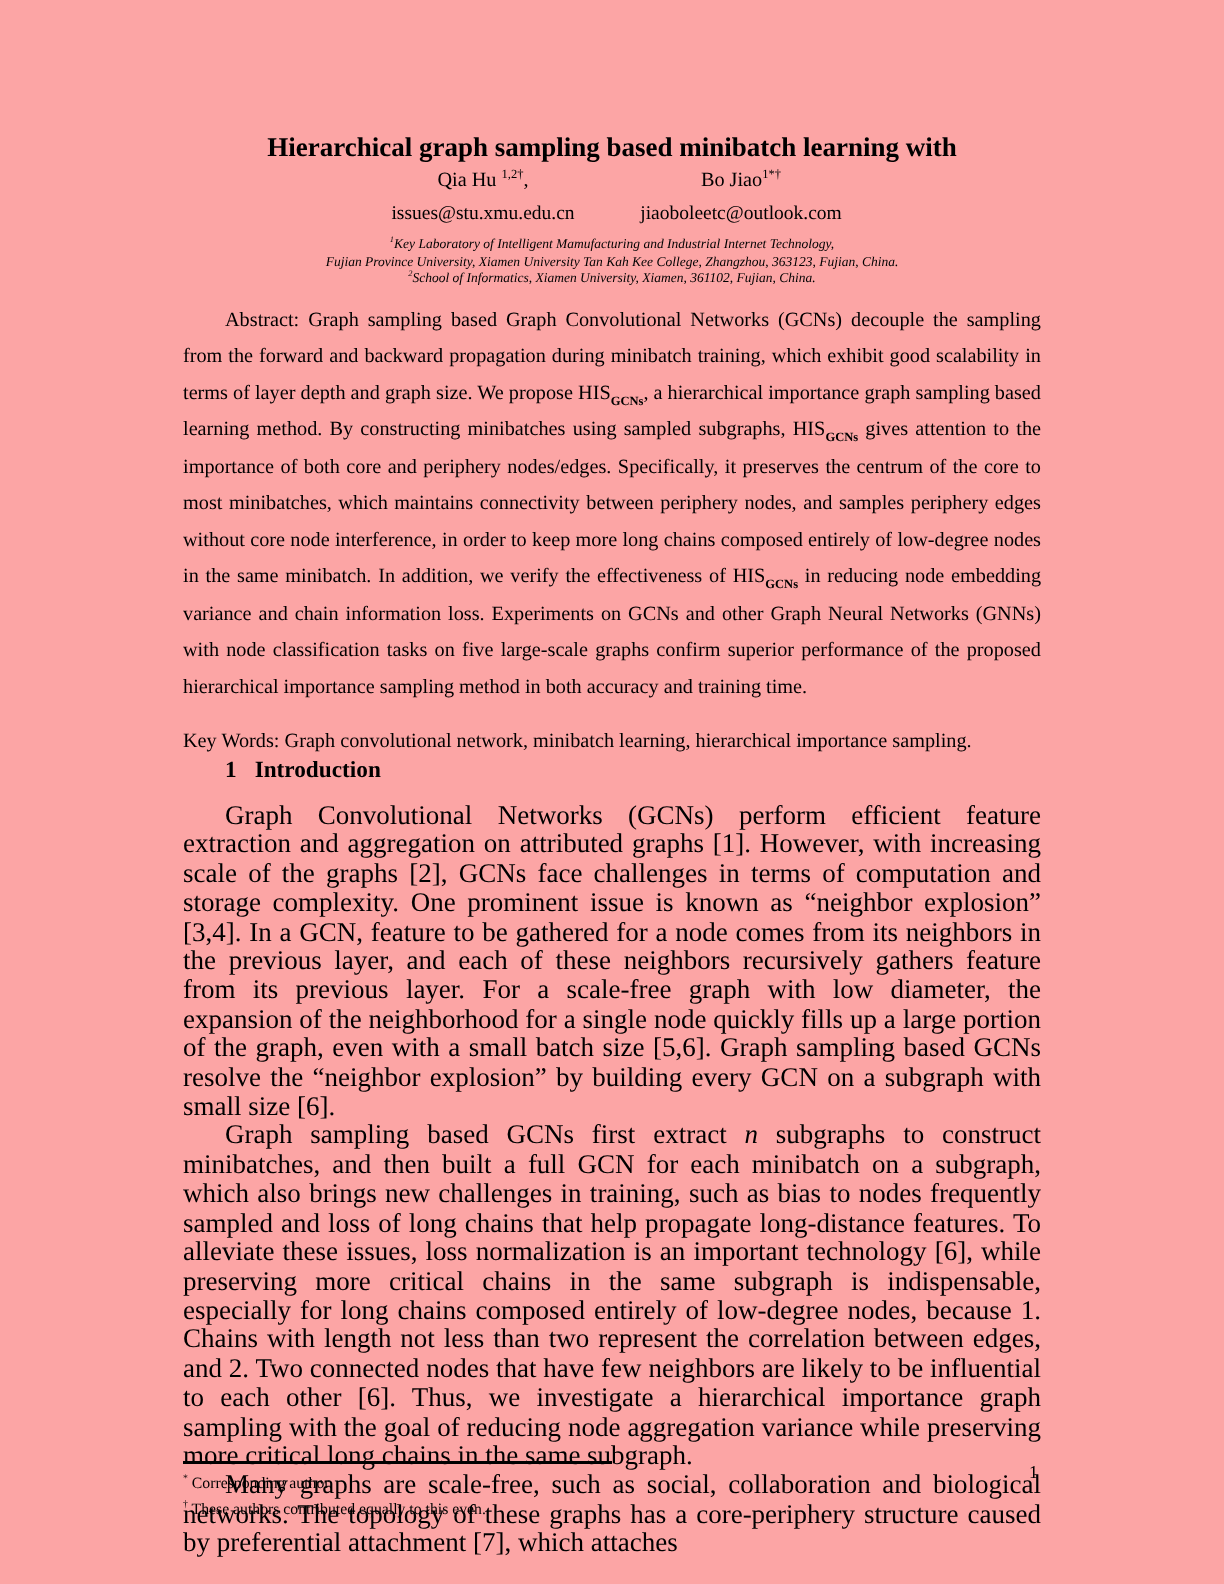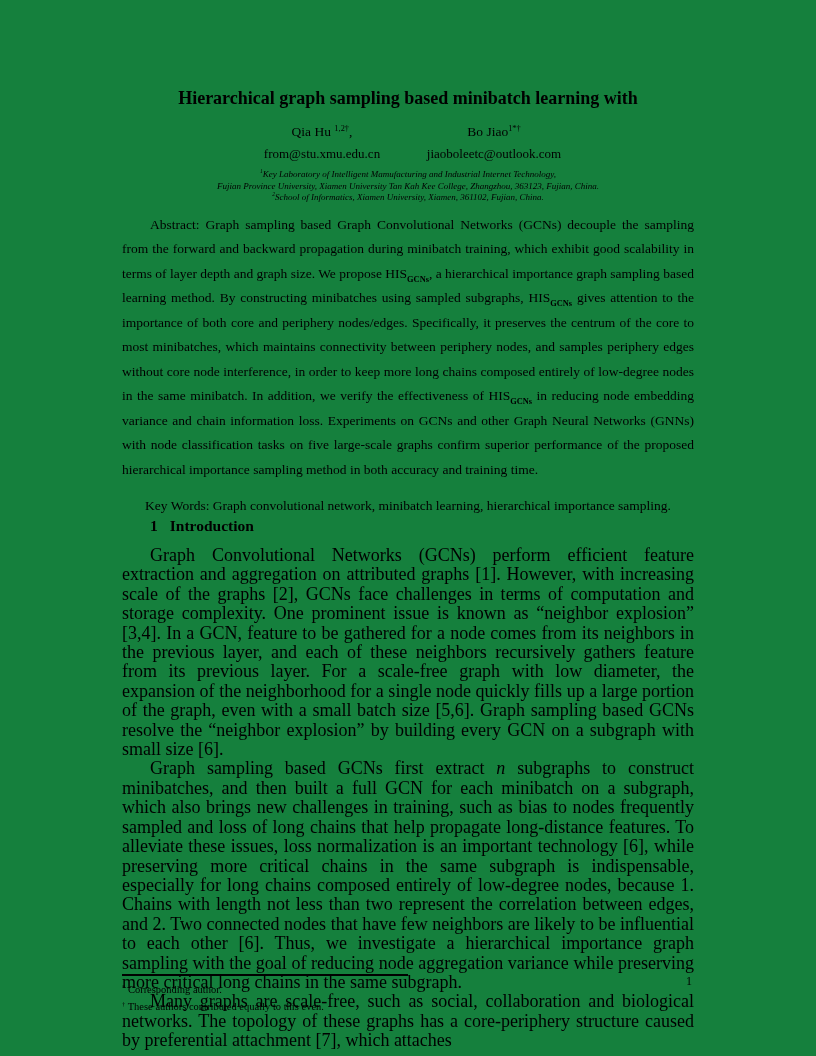--- a/index.html
+++ b/index.html
@@ -2,38 +2,38 @@
 <html><head>
 <meta charset="utf-8">
 <style>
   * { margin: 0; padding: 0; box-sizing: border-box; }
   html, body { background: #ffffff; }
   .page {
     position: relative;
     width: 816px;
     height: 1056px;
     margin: 0 auto;
-    background: #15803d;
+    background: #fca5a5;
     font-family: "Liberation Serif", serif;
     color: #000000;
     overflow: hidden;
   }
   .content { padding: 86px 122px 0 122px; }
 
   .title {
     text-align: center;
     font-weight: bold;
     font-size: 18px;
     line-height: 24px;
   }
 
   .authors-row {
     display: flex;
     justify-content: center;
-    margin-top: 12px;
+    margin-top: 0;
   }
   .author { width: 172px; text-align: center; }
   .author-name { font-size: 13.5px; line-height: 20px; }
   .author-email { font-size: 13px; line-height: 17px; margin-top: 3px; }
 
   .affiliations {
     margin-top: 7px;
     text-align: center;
     font-style: italic;
     font-size: 9px;
@@ -45,21 +45,21 @@
     font-size: 13.5px;
     line-height: 24.5px;
     text-align: justify;
     text-indent: 28px;
   }
 
   .keywords {
     margin-top: 14px;
     font-size: 13.5px;
     line-height: 20px;
-    text-align: center;
+    text-align: left;
   }
 
   .section-heading {
     margin-left: 28px;
     font-size: 15.5px;
     font-weight: bold;
     line-height: 20px;
   }
   .section-heading .sec-num { margin-right: 12px; }
 
@@ -105,21 +105,21 @@
 <div class="page">
   <div class="content">
 
     <div class="title">
       <div>Hierarchical graph sampling based minibatch learning with</div>
     </div>
 
     <div class="authors-row">
       <div class="author">
         <div class="author-name"><span>Qia Hu </span><sup>1,2†</sup><span>,</span></div>
-        <div class="author-email">from@stu.xmu.edu.cn</div>
+        <div class="author-email">issues@stu.xmu.edu.cn</div>
       </div>
       <div class="author">
         <div class="author-name"><span>Bo Jiao</span><sup>1*†</sup></div>
         <div class="author-email">jiaoboleetc@outlook.com</div>
       </div>
     </div>
 
     <div class="affiliations">
       <div><sup>1</sup><span>Key Laboratory of Intelligent Mamufacturing and Industrial Internet Technology,</span></div>
       <div><span>Fujian Province University, Xiamen University Tan Kah Kee College, Zhangzhou, 363123, Fujian, China.</span></div>

